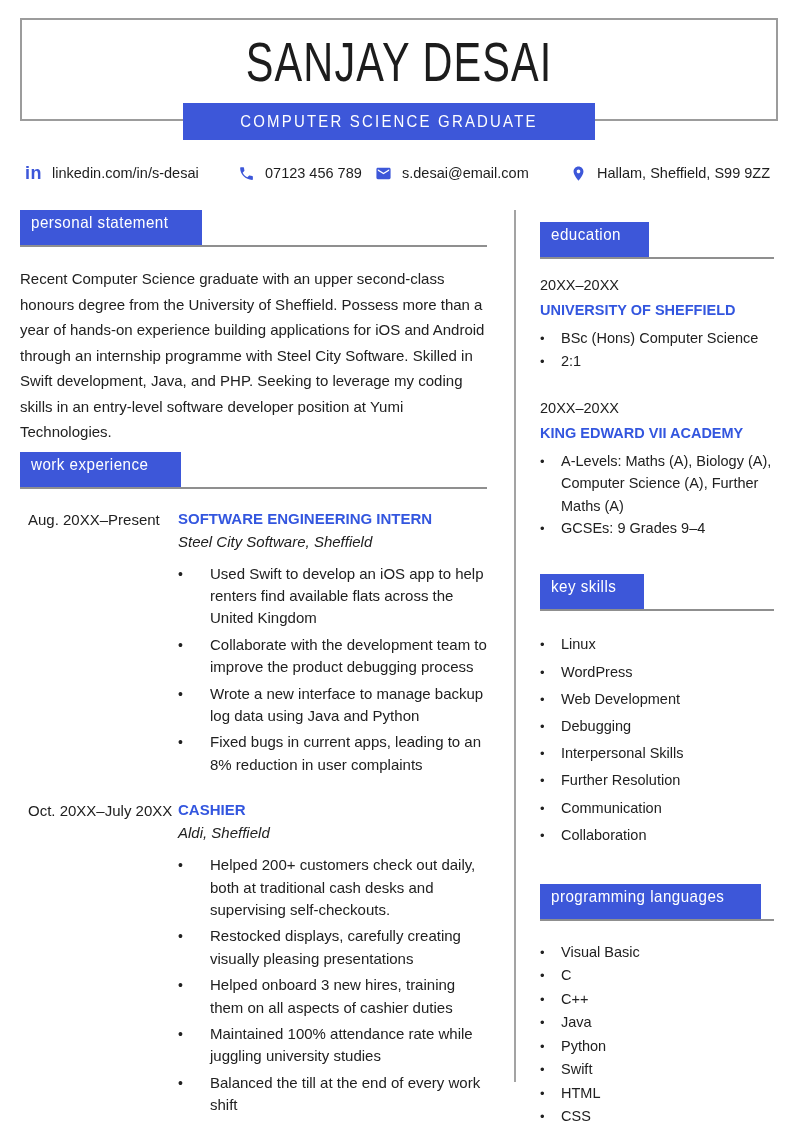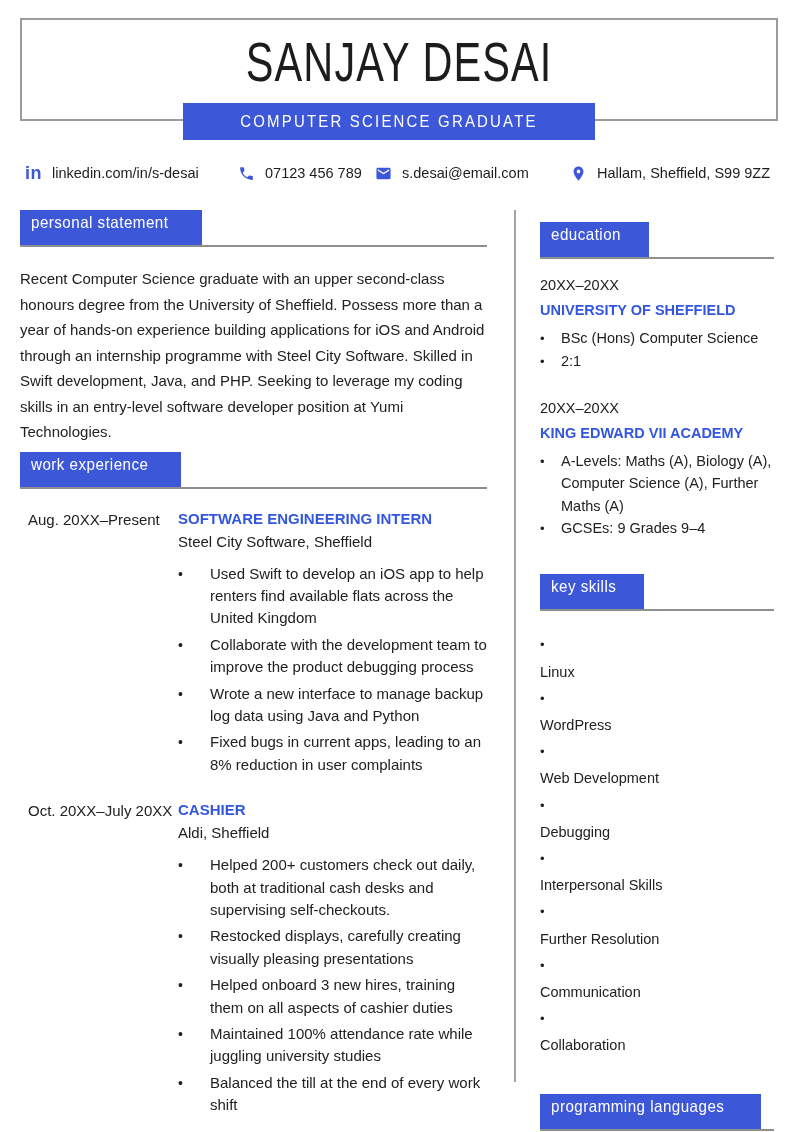--- a/index.html
+++ b/index.html
@@ -44,40 +44,40 @@
 
   
   .statement{margin-top:19px;font-size:15px;line-height:25.5px;width:466px;}
   .sec-head.work{margin-top:7px;}
 
   
   .job{display:flex;margin-top:20px;}
   .job-dates{width:158px;flex-shrink:0;padding-left:8px;font-size:15px;line-height:19px;padding-top:1px;}
   .job-body{flex:1;}
   .job-title{color:var(--heading-blue);font-weight:bold;font-size:15px;line-height:19px;}
-  .job-company{font-size:15px;margin-top:4px;line-height:20px;}
+  .job-company{font-size:15px;margin-top:4px;line-height:20px;font-style:italic;}
   .bullets{margin-top:11px;}
   .bullet{display:flex;font-size:15px;line-height:22.4px;margin-bottom:4px;}
   .dot{width:32px;flex-shrink:0;}
   .dot::before{content:"\2022";font-size:14px;}
   .btext{flex:1;}
 
   
   .r-entry{margin-top:16px;font-size:14.5px;}
   .r-entry + .r-entry{margin-top:24px;}
   .r-dates{line-height:20px;}
   .r-school{color:var(--heading-blue);font-weight:bold;margin-top:5px;line-height:20px;}
   .r-bullets{margin-top:7px;}
   .r-bullet{display:flex;font-size:14.5px;line-height:22.4px;}
   .r-dot{width:21px;flex-shrink:0;}
   .r-dot::before{content:"\2022";font-size:13px;}
   .sec-head.skills{margin-top:34px;}
   .sec-head.langs{margin-top:35px;}
   .r-list{margin-top:20px;}
-  .r-list.wide .r-bullet{line-height:26.2px;flex-direction:column;}
+  .r-list.wide .r-bullet{line-height:26.2px;}
 </style>
 </head>
 <body>
 
 <div class="header-frame">
   <div class="name"><span class="name-inner">SANJAY DESAI</span></div>
 </div>
 <div class="banner">
   <span class="banner-text">COMPUTER SCIENCE GRADUATE</span>
 </div>

